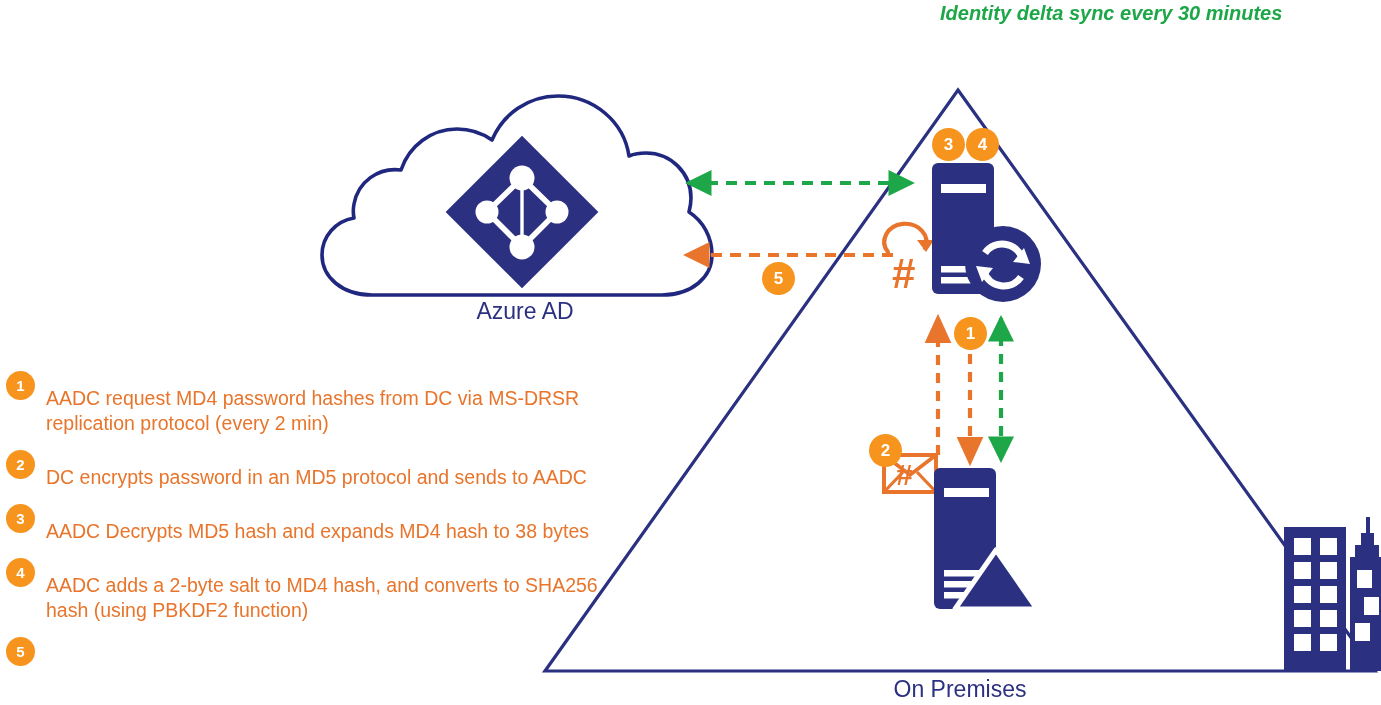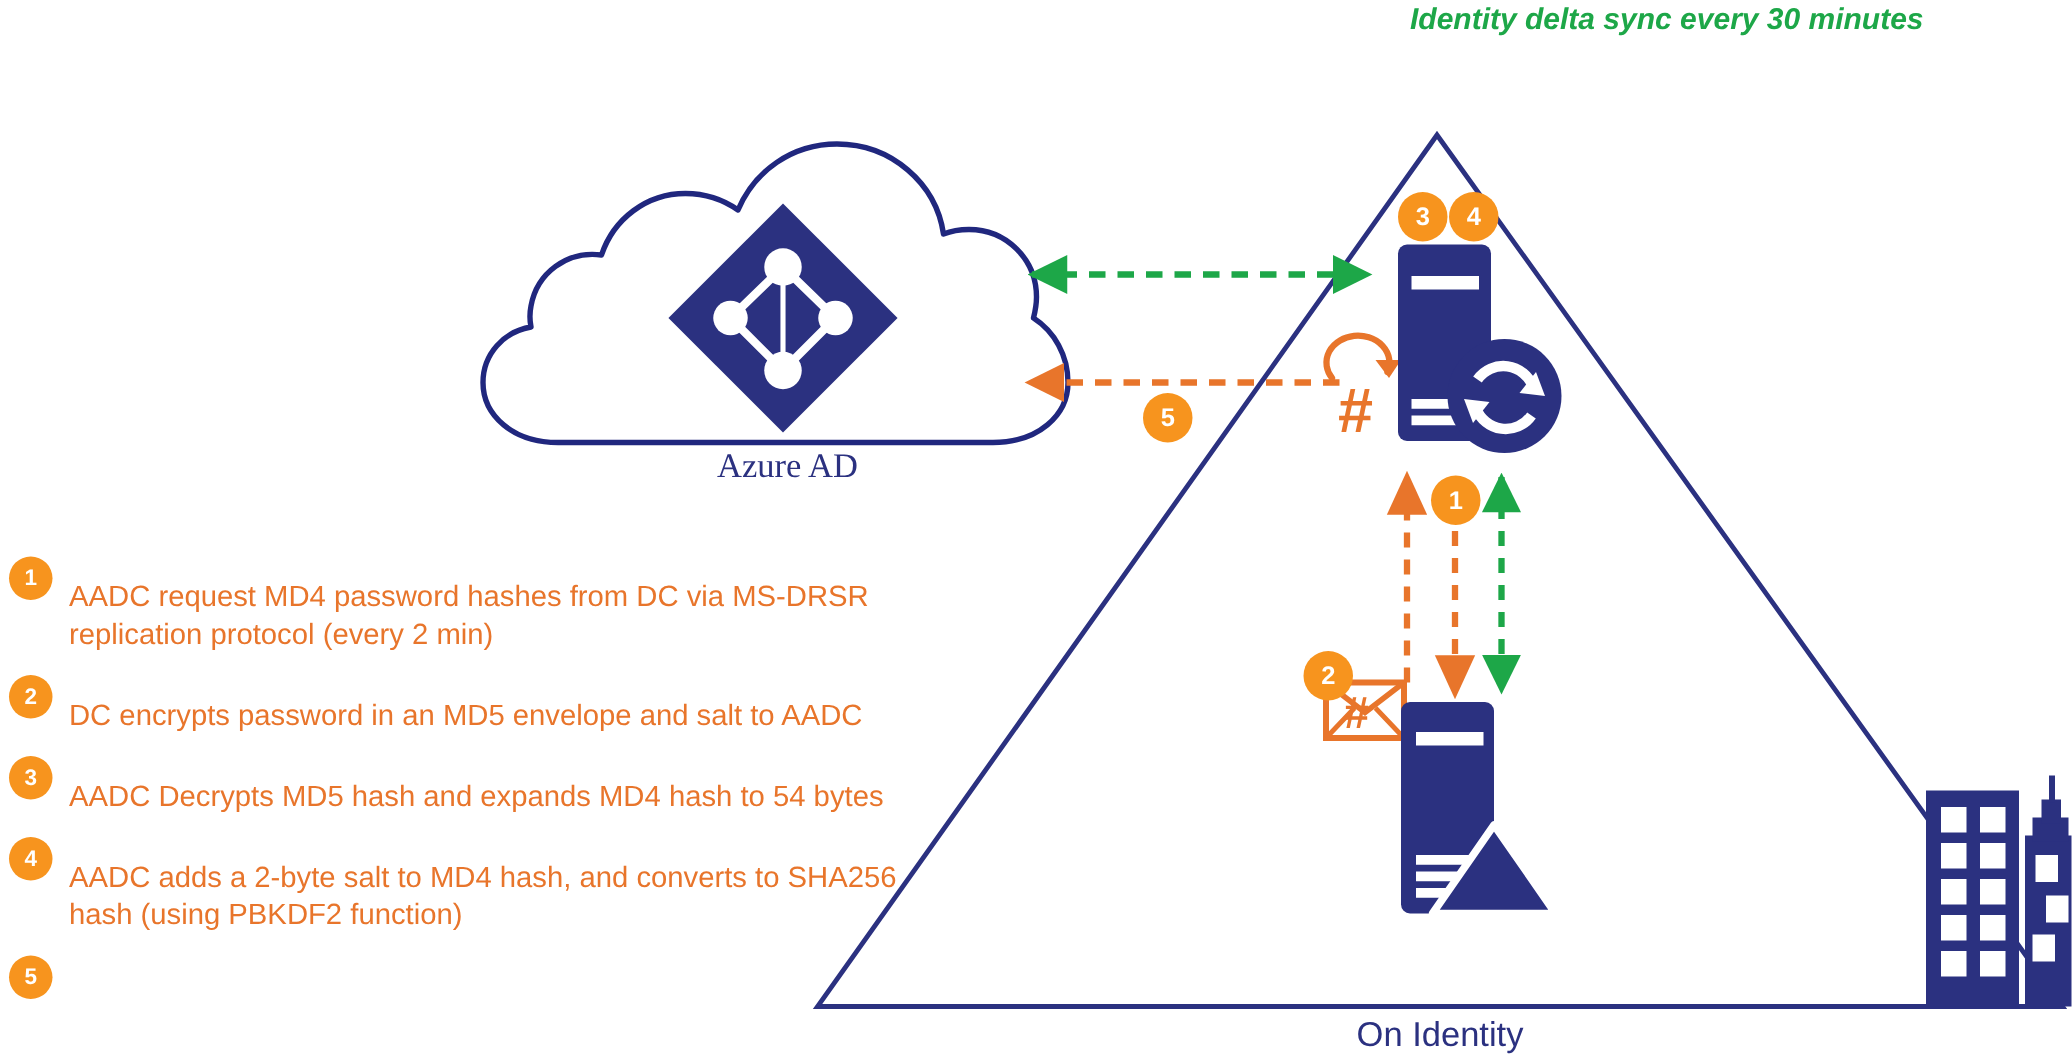--- a/index.html
+++ b/index.html
@@ -47,21 +47,21 @@
 
   
   .cloud-label {
     position: absolute;
     left: 390px;
     top: 298px;
     width: 270px;
     text-align: center;
     font-size: 23px;
     color: #2B3180;
-    font-family: Liberation Serif, serif;
+    font-family: Liberation Sans, sans-serif;
   }
   .onprem-label {
     position: absolute;
     left: 810px;
     top: 676px;
     width: 300px;
     text-align: center;
     font-size: 23px;
     color: #2B3180;
     font-family: "Liberation Sans", sans-serif;
@@ -278,43 +278,43 @@
         <rect x="1364" y="597" width="15" height="18"></rect>
         <rect x="1355" y="623" width="15" height="18"></rect>
       </g>
     </g>
   </svg>
 
   <div class="header-note">Identity delta sync every 30 minutes</div>
 
   <div class="cloud-label">Azure AD</div>
 
-  <div class="onprem-label">On Identity</div>
+  <div class="onprem-label">On Premises</div>
 
   <div class="canvas-badge" id="badge-3">3</div>
   <div class="canvas-badge" id="badge-4">4</div>
   <div class="canvas-badge" id="badge-5">5</div>
   <div class="canvas-badge" id="badge-1-canvas">1</div>
   <div class="canvas-badge" id="badge-2-canvas">2</div>
 
   <div class="legend">
 
     <div class="legend-row">
       <div class="legend-badge">1</div>
       <div class="legend-text">AADC request MD4 password hashes from DC via MS-DRSR replication protocol (every 2 min)</div>
     </div>
 
     <div class="legend-row">
       <div class="legend-badge">2</div>
-      <div class="legend-text">DC encrypts password in an MD5 envelope and salt to AADC</div>
+      <div class="legend-text">DC encrypts password in an MD5 protocol and sends to AADC</div>
     </div>
 
     <div class="legend-row">
       <div class="legend-badge">3</div>
-      <div class="legend-text">AADC Decrypts MD5 hash and expands MD4 hash to 54 bytes</div>
+      <div class="legend-text">AADC Decrypts MD5 hash and expands MD4 hash to 38 bytes</div>
     </div>
 
     <div class="legend-row">
       <div class="legend-badge">4</div>
       <div class="legend-text">AADC adds a 2-byte salt to MD4 hash, and converts to SHA256 hash (using PBKDF2 function)</div>
     </div>
 
     <div class="legend-row">
       <div class="legend-badge">5</div>
     </div>

